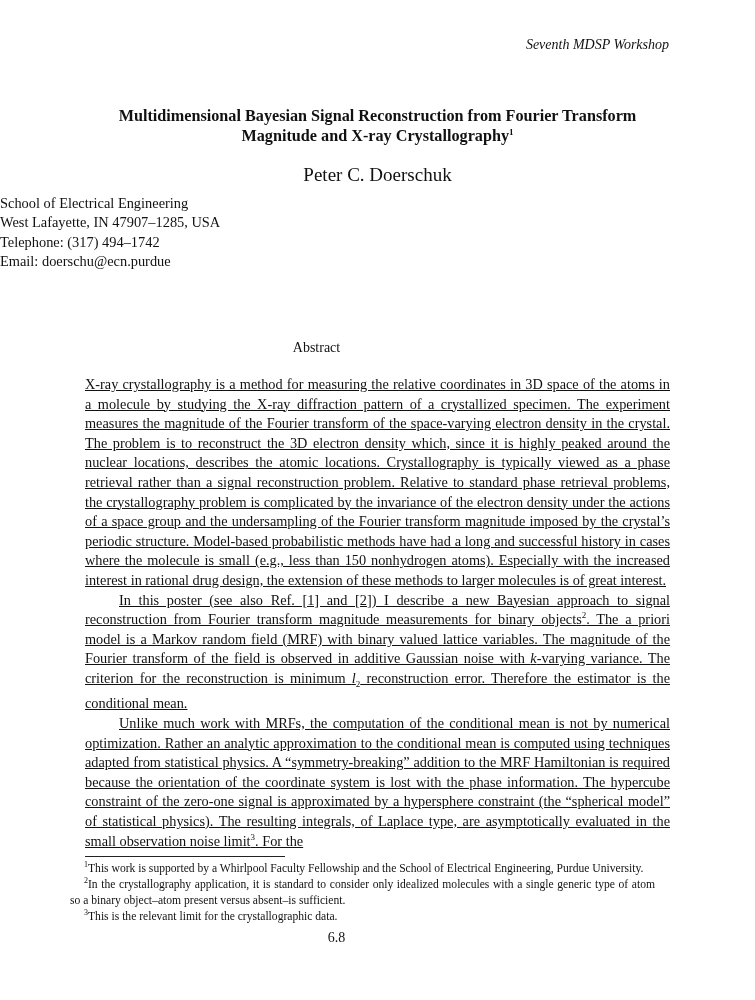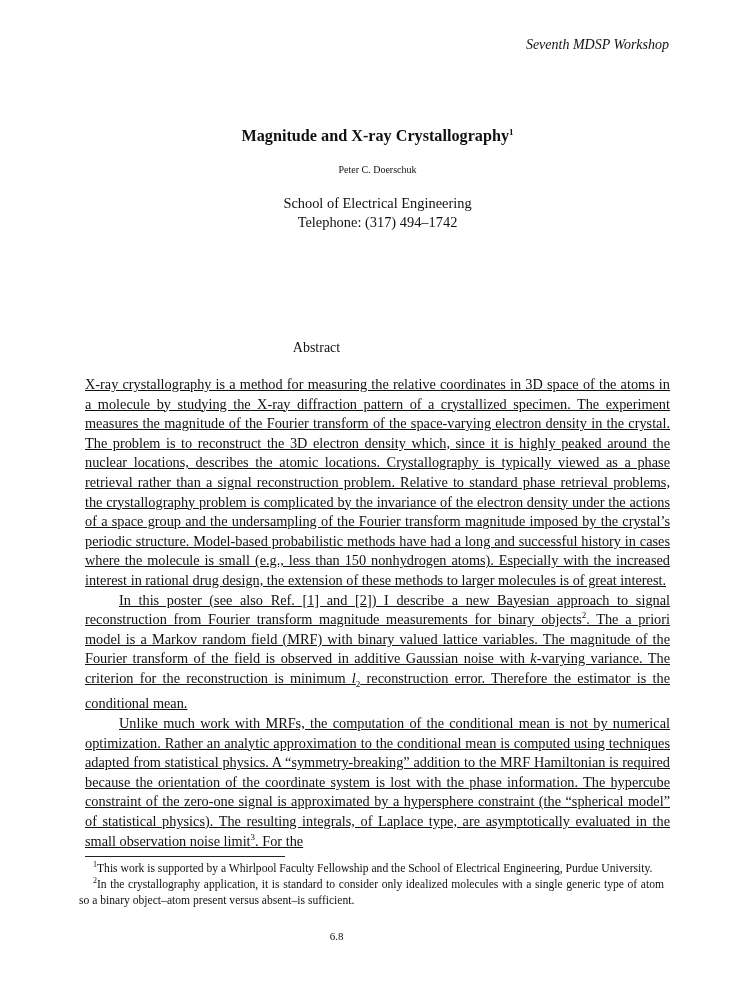--- a/index.html
+++ b/index.html
@@ -14,81 +14,84 @@
       font-style: italic; font-size: 14px;
     }
     .title {
       position: absolute; top: 106px; left: 90px; width: 575px;
       text-align: center; font-family: "Liberation Serif", serif;
       font-weight: bold; font-size: 16.2px; line-height: 20px;
     }
     .title sup { font-size: 9px; vertical-align: super; line-height: 0; }
     .author {
       position: absolute; top: 164px; left: 0; width: 755px; text-align: center;
-      font-family: "Liberation Serif", serif; font-size: 10px;
+      font-family: "Liberation Serif", serif; font-size: 19px;
     }
     .affil {
-      position: absolute; top: 194px; left: 0; width: 755px; text-align: center;
+      position: absolute; top: 194px; left: 0; width: 755px; text-align: left;
       font-family: "Liberation Serif", serif; font-size: 14.4px; line-height: 19.3px;
     }
     .abstract-head {
       position: absolute; top: 340px; left: 0; width: 633px; text-align: center;
       font-family: "Liberation Serif", serif; font-size: 14px;
     }
     .body-text {
       position: absolute; top: 375px; left: 85px; width: 585px;
       font-family: "Liberation Serif", serif; font-size: 14.3px; line-height: 19.6px;
       text-align: justify;
       text-decoration: underline;
     }
     .body-text p { margin: 0; }
     .body-text p.indent { text-indent: 34px; }
     .body-text sup { font-size: 9px; line-height: 0; }
     .fn-rule {
       position: absolute; top: 856px; left: 85px; width: 200px; height: 0;
       border-top: 1px solid #222;
     }
     .footnotes {
-      position: absolute; top: 861px; left: 79px; width: 585px;
+      position: absolute; top: 861px; left: 70px; width: 585px;
       font-family: "Liberation Serif", serif; font-size: 11.6px; line-height: 16px;
       text-align: justify;
     }
     .footnotes p { margin: 0; text-indent: 14px; }
     .footnotes sup { font-size: 8px; line-height: 0; }
     .page-num {
       position: absolute; top: 930px; left: 0; width: 673px; text-align: center;
-      font-family: "Liberation Serif", serif; font-size: 11px;
+      font-family: "Liberation Serif", serif; font-size: 14px;
     }
     .ital { font-style: italic; }
   </style>
 </head>
 <body>
 
 <div class="running-head">Seventh MDSP Workshop</div>
 
 <div class="title">
-  <br>
+  <span>Multidimensional Bayesian Signal Reconstruction from Fourier Transform</span><br>
   <span>Magnitude and X-ray Crystallography</span><sup>1</sup>
 </div>
 
 <div class="author">Peter C. Doerschuk</div>
 
 <div class="affil">
   <div>School of Electrical Engineering</div>
+  <div>West Lafayette, IN 47907–1285, USA</div>
   <div>Telephone: (317) 494–1742</div>
+  <div>Email: doerschu@ecn.purdue</div>
 </div>
 
 <div class="abstract-head">Abstract</div>
 
 <div class="body-text">
   <p>X-ray crystallography is a method for measuring the relative coordinates in 3D space of the atoms in a molecule by studying the X-ray diffraction pattern of a crystallized specimen. The experiment measures the magnitude of the Fourier transform of the space-varying electron density in the crystal. The problem is to reconstruct the 3D electron density which, since it is highly peaked around the nuclear locations, describes the atomic locations. Crystallography is typically viewed as a phase retrieval rather than a signal reconstruction problem. Relative to standard phase retrieval problems, the crystallography problem is complicated by the invariance of the electron density under the actions of a space group and the undersampling of the Fourier transform magnitude imposed by the crystal’s periodic structure. Model-based probabilistic methods have had a long and successful history in cases where the molecule is small (e.g., less than 150 nonhydrogen atoms). Especially with the increased interest in rational drug design, the extension of these methods to larger molecules is of great interest.</p>
   <p class="indent"><span>In this poster (see also Ref. [1] and [2]) I describe a new Bayesian approach to signal reconstruction from Fourier transform magnitude measurements for binary objects</span><sup>2</sup><span>. The a priori model is a Markov random field (MRF) with binary valued lattice variables. The magnitude of the Fourier transform of the field is observed in additive Gaussian noise with </span><span class="ital">k</span><span>-varying variance. The criterion for the reconstruction is minimum </span><span class="ital">l</span><sub style="font-size:9px">2</sub><span> reconstruction error. Therefore the estimator is the conditional mean.</span></p>
   <p class="indent"><span>Unlike much work with MRFs, the computation of the conditional mean is not by numerical optimization. Rather an analytic approximation to the conditional mean is computed using techniques adapted from statistical physics. A “symmetry-breaking” addition to the MRF Hamiltonian is required because the orientation of the coordinate system is lost with the phase information. The hypercube constraint of the zero-one signal is approximated by a hypersphere constraint (the “spherical model” of statistical physics). The resulting integrals, of Laplace type, are asymptotically evaluated in the small observation noise limit</span><sup>3</sup><span>. For the</span></p>
 </div>
 
 <div class="fn-rule"></div>
 
 <div class="footnotes">
   <p><sup>1</sup><span>This work is supported by a Whirlpool Faculty Fellowship and the School of Electrical Engineering, Purdue University.</span></p>
   <p><sup>2</sup><span>In the crystallography application, it is standard to consider only idealized molecules with a single generic type of atom so a binary object–atom present versus absent–is sufficient.</span></p>
+  <p><sup>3</sup><span>This is the relevant limit for the crystallographic data.</span></p>
 </div>
 
 <div class="page-num">6.8</div>
 
 </body></html>

